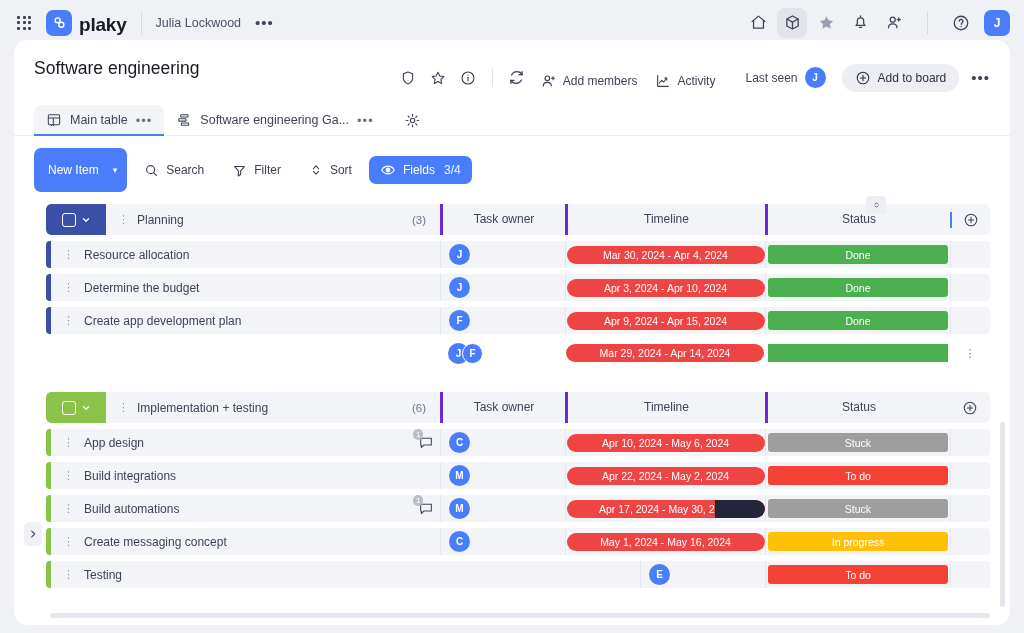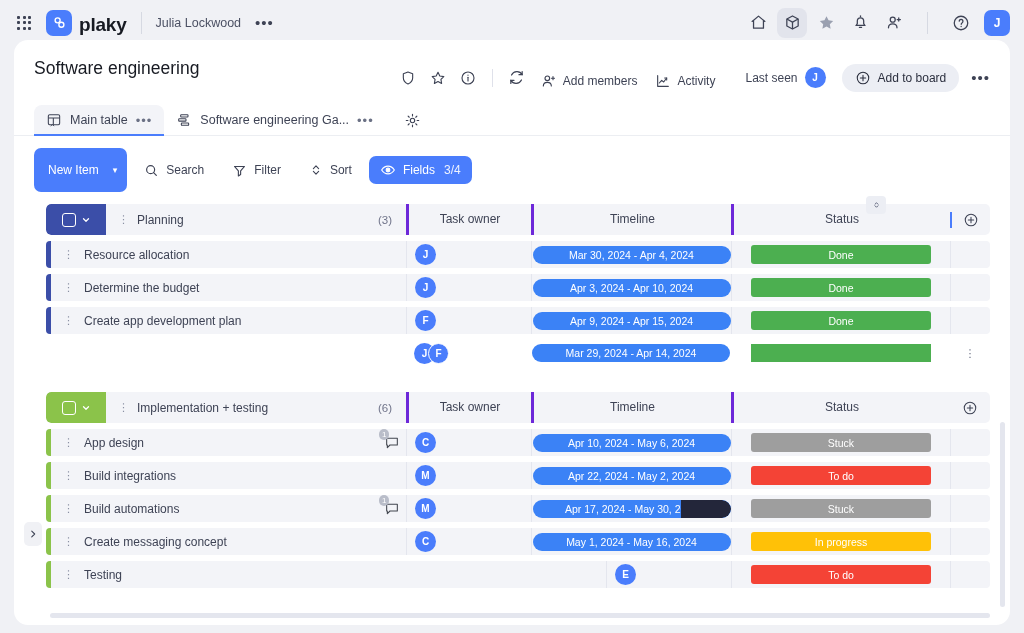--- a/index.html
+++ b/index.html
@@ -147,21 +147,21 @@
     padding-left: 12px; font-size: 12px; color: #3e4355;
   }
   .dots-v { color: #8a90a3; font-size: 11px; line-height: .8; cursor: pointer; }
   .hdr-count { font-size: 11.5px; color: #70748a; padding-right: 14px; }
   .col-h {
     font-size: 12px; color: #3e4355; text-align: center;
     border-left: 3px solid #6d28d9; line-height: 31px;
   }
   .c-owner { width: 125px; }
   .c-time  { width: 200px; }
-  .c-status{ width: 219px; }
+  .c-status{ width: 185px; }
   .c-plus  { width: 40px; border-left: 2px solid #4a7dfc; display: flex; align-items: center; justify-content: center; cursor: pointer; }
   .grp.green .c-plus { border-left: none; }
 
   .row {
     display: flex; align-items: center; height: 27px;
     background: #f3f4f8; border-radius: 4px; margin-top: 6px; position: relative;
   }
   .row-accent { width: 5px; height: 27px; border-radius: 4px 0 0 4px; flex: none; }
   .row-name {
     flex: 1; display: flex; align-items: center; gap: 10px;
@@ -172,21 +172,21 @@
     position: absolute; left: -5px; top: -6px; background: #b9bdc9; color: #fff;
     font-size: 8px; border-radius: 7px; padding: 0px 3px; line-height: 11px;
   }
   .cell { border-left: 1px solid #e4e6ee; height: 27px; display: flex; align-items: center; justify-content: center; }
   .owner-cell { justify-content: flex-start; padding-left: 8px; }
   .pill {
     border-radius: 13px; height: 18px; width: 198px;
     display: flex; align-items: center; justify-content: center;
     font-size: 10.5px; color: #fff; overflow: hidden; cursor: pointer;
   }
-  .pill-date { background: #3b82f6; position: relative; }
+  .pill-date { background: #ef4444; position: relative; }
   .pill-date.dark { background: #23263a; }
   .pill-seg { position: absolute; right: 0; top: 0; bottom: 0; background: #23263a; border-radius: 0 13px 13px 0; }
   .pill-status { border-radius: 3px; height: 19px; width: 180px; }
   .add-row {
     display: flex; align-items: center; height: 27px;
     background: #f3f4f8; border-radius: 4px; margin-top: 6px;
   }
   .add-row-text { display: flex; align-items: center; gap: 10px; padding-left: 8px; font-size: 12px; color: #3e4355; }
   .sum-row { display: flex; align-items: center; height: 30px; margin-top: 4px; }
   .sum-owner { width: 125px; display: flex; align-items: center; padding-left: 8px; }

